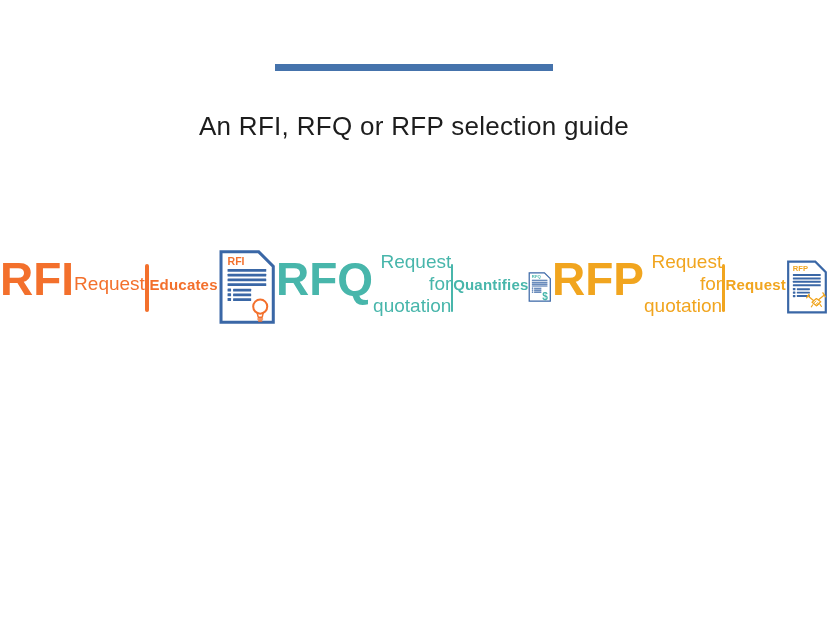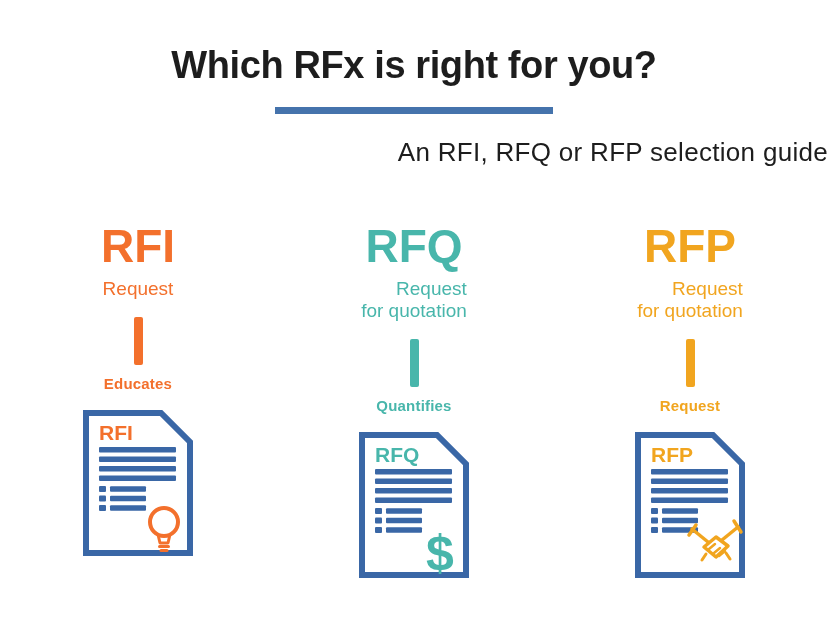--- a/index.html
+++ b/index.html
@@ -18,31 +18,30 @@
     font-weight:800;
     letter-spacing:-0.4px;
     color:var(--ink,#1d1d1d);
   }
   .divider {
     width:278px; height:7px;
     margin:20px auto 0;
     background:var(--divider,#4573ac);
   }
   .subtitle {
-    margin:23px 0 0;
+    margin:40px 0 0;
     font-size:26px;
     font-weight:400;
     letter-spacing:0.3px;
     color:var(--ink,#1d1d1d);
-    text-align:right;
   }
   .columns { display:flex; margin-top:54px; }
   .column {
     width:276px;
-    display:flex; flex-direction:column; align-items:center;
+    display:flex; flex-direction:row; align-items:center;
     color:var(--accent,#333);
   }
   .acronym {
     margin:0;
     font-size:46px;
     font-weight:800;
     line-height:1.05;
     color:var(--accent);
   }
   .fullname {
@@ -90,21 +89,20 @@
     fill:var(--accent);
     font-family:"Liberation Sans", sans-serif;
     font-size:50px;
     font-weight:700;
   }
 </style>
 </head>
 <body style="--doc-blue: #3a67a6; --divider: #4573ac; --ink: #1d1d1d;">
 
 <header class="header">
-  <h1 class="title">Which RFx is right for you?</h1>
   <div class="divider"></div>
   <p class="subtitle">An RFI, RFQ or RFP selection guide</p>
 </header>
 
 <main class="columns">
 
   <section class="column" style="--accent: #f3702c;">
     <h2 class="acronym">RFI</h2>
     <p class="fullname">
       <span>Request</span><br>

